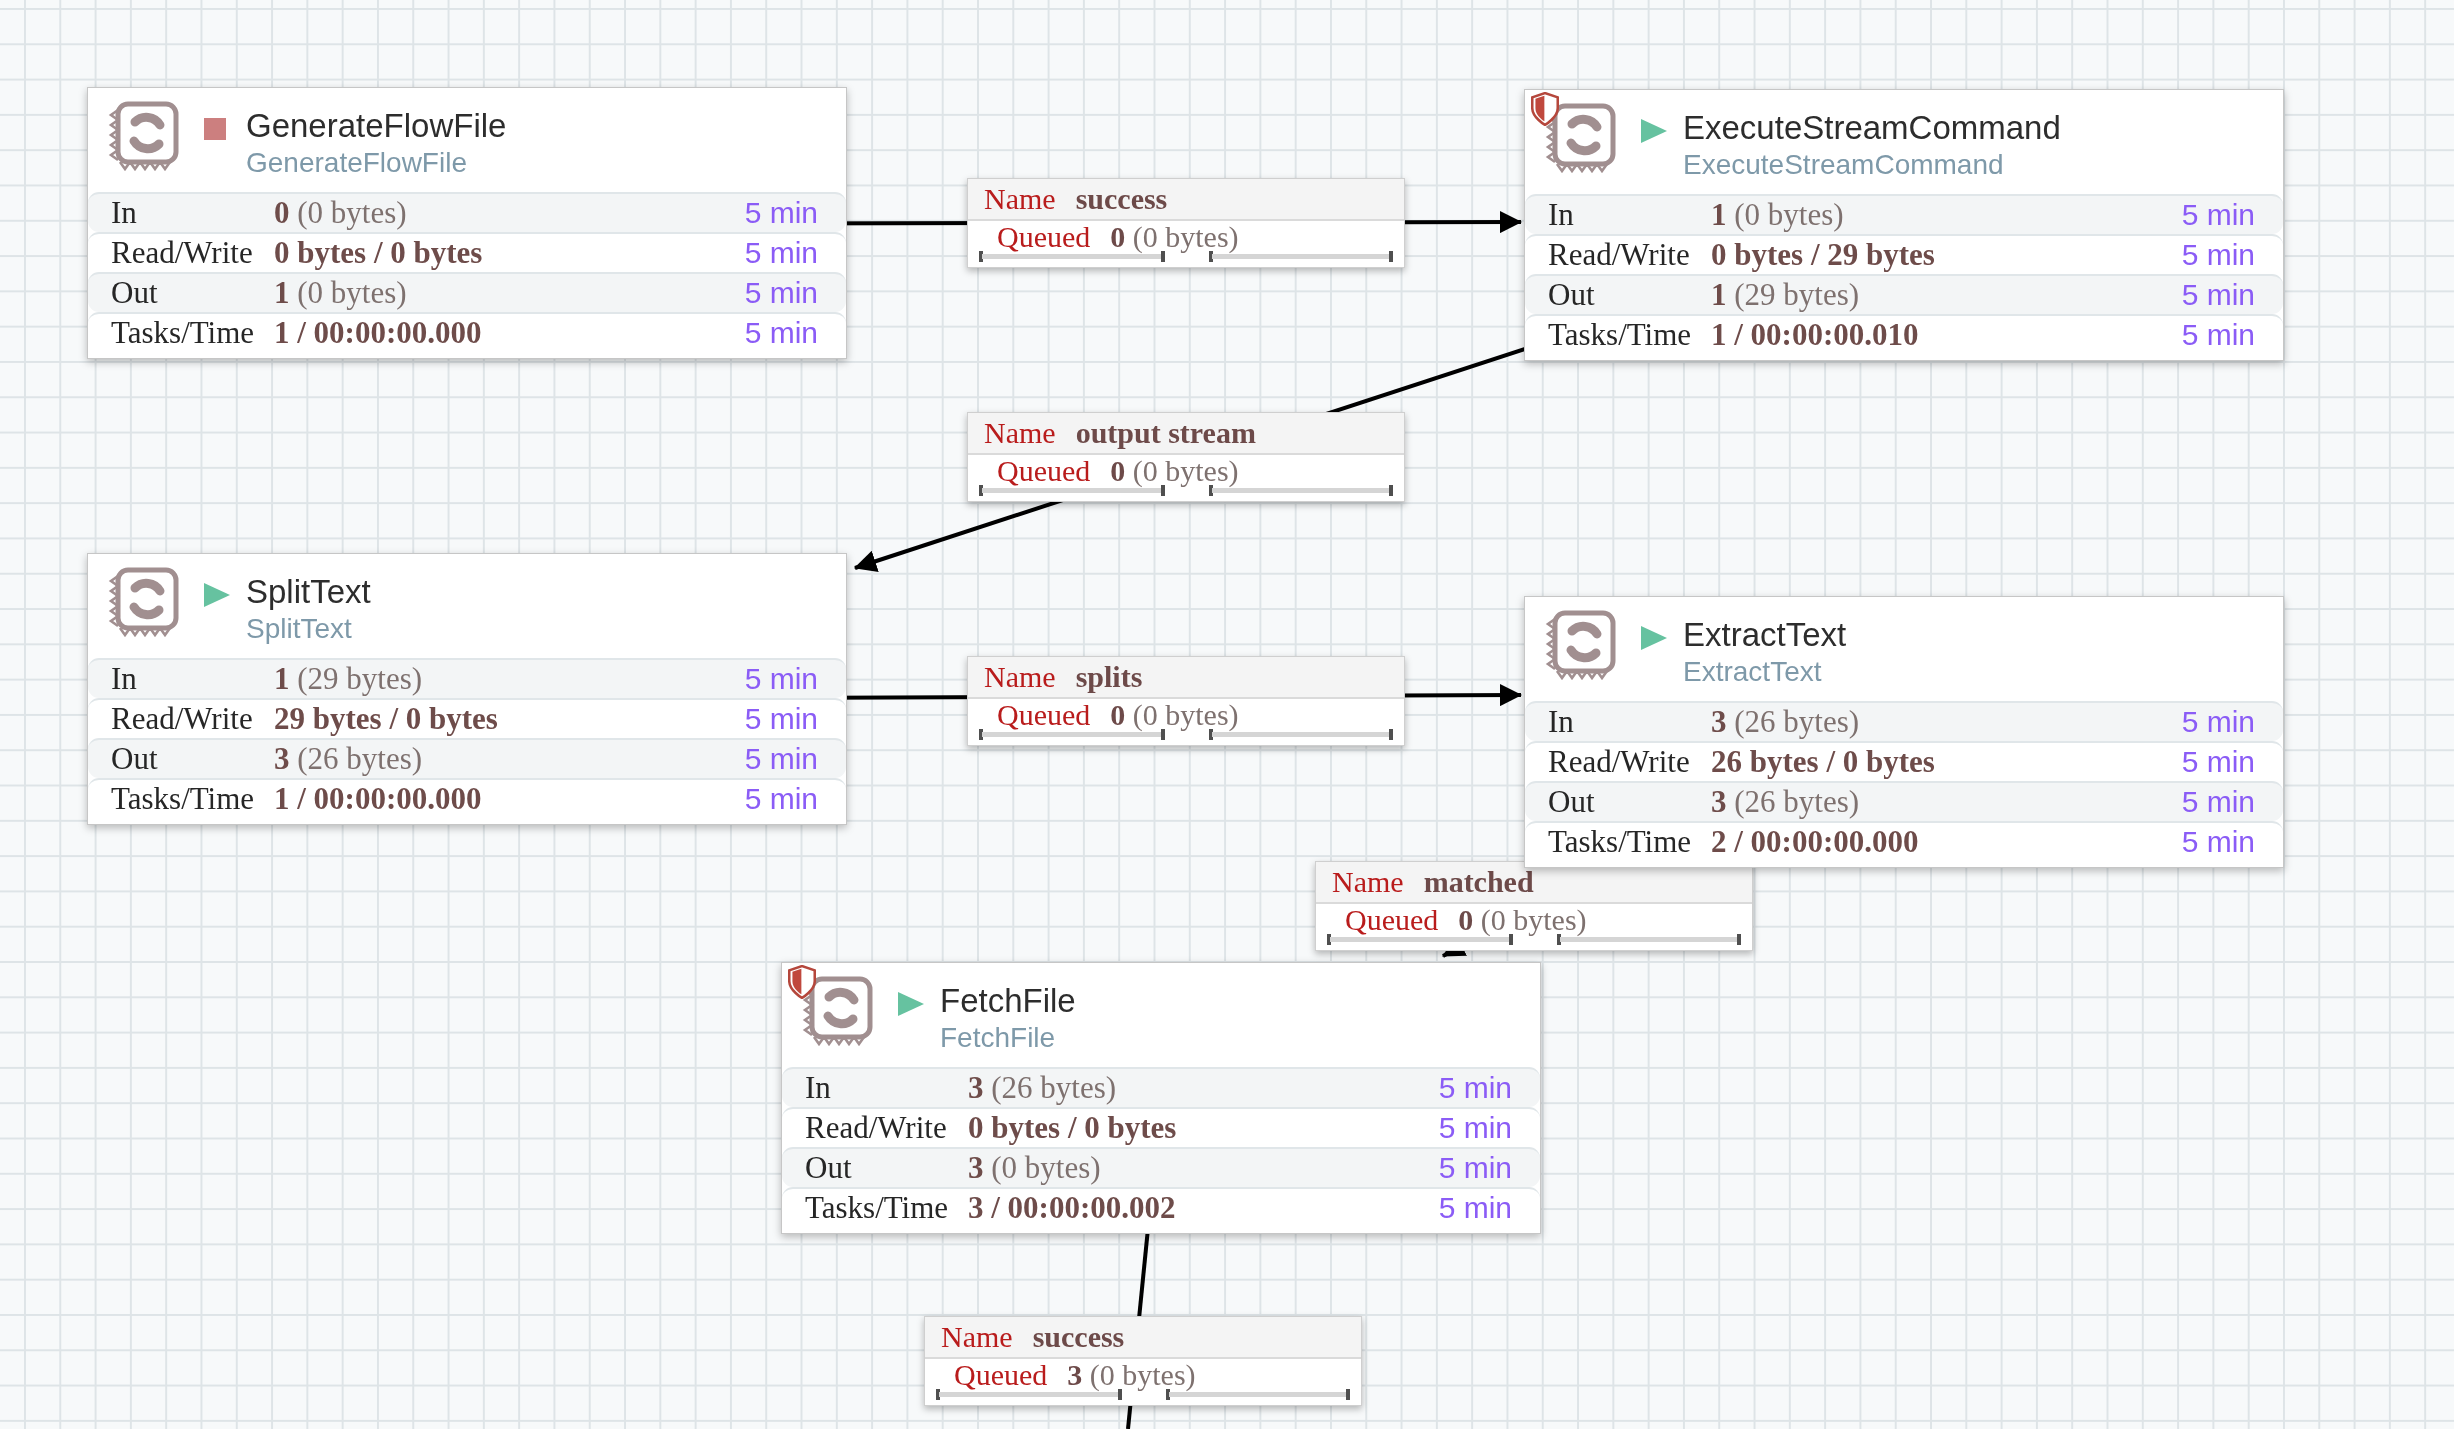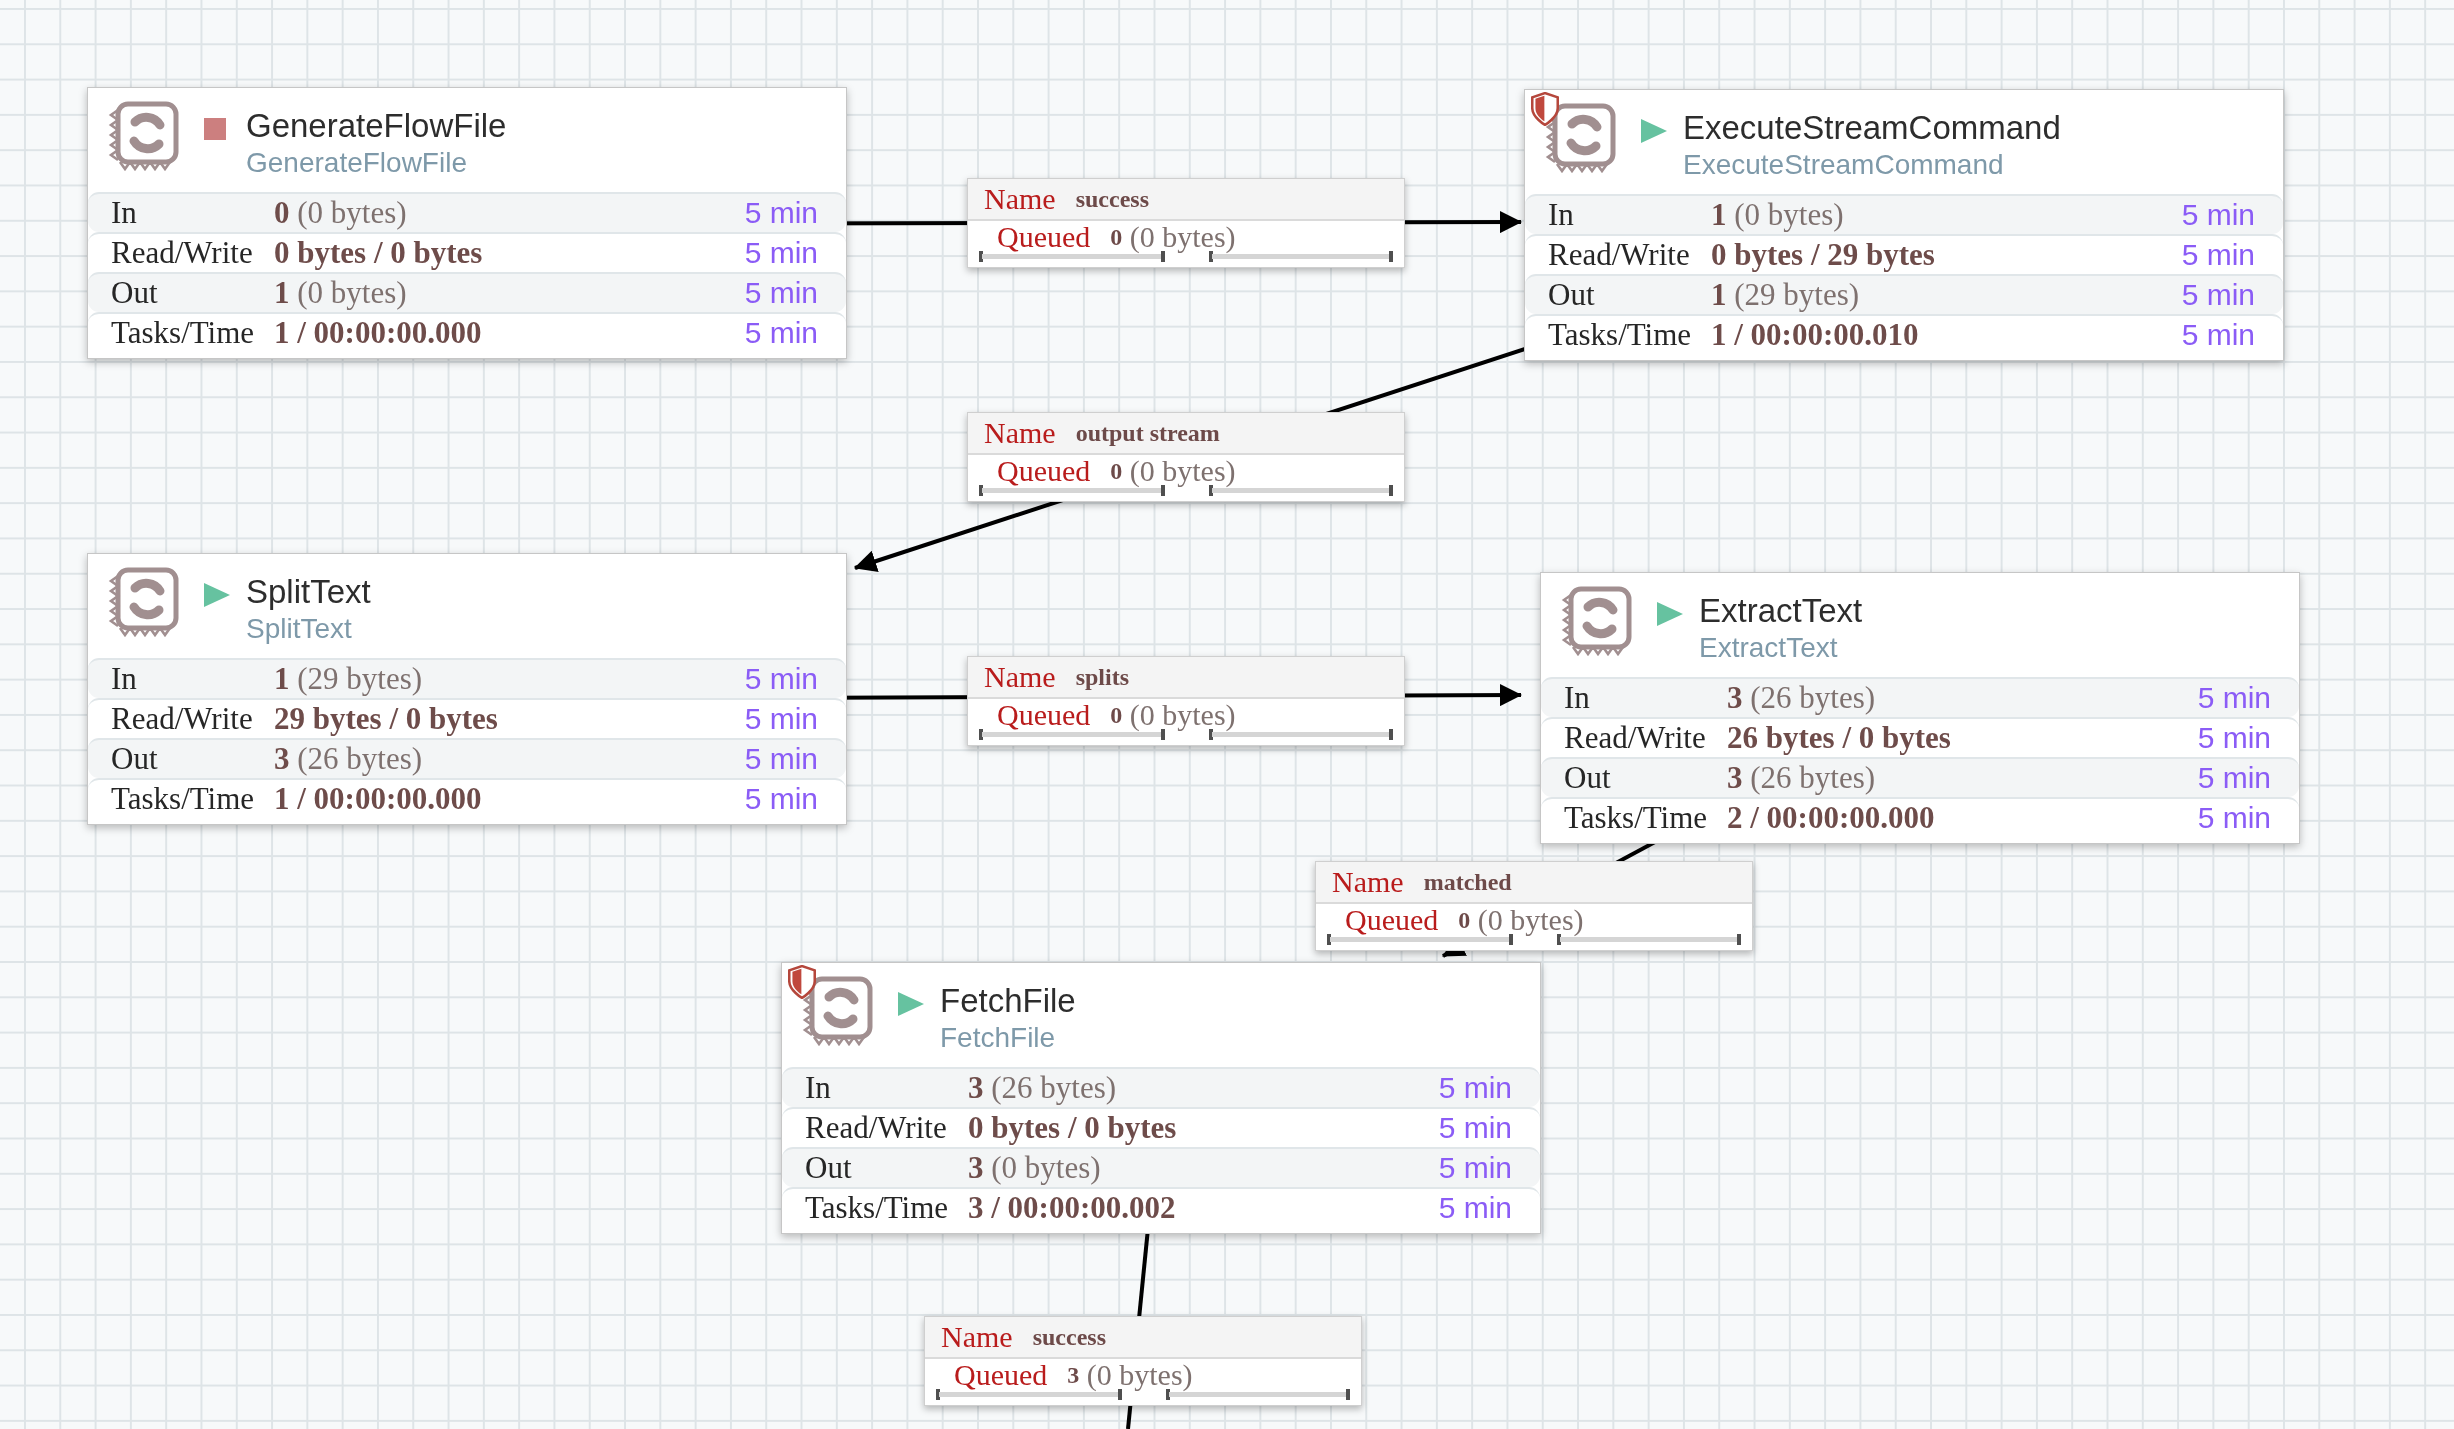--- a/index.html
+++ b/index.html
@@ -23,21 +23,21 @@
     font-family:"Liberation Serif",serif;
   }
   .conn-label .hdr{
     height:42px;background:#f4f4f4;border-bottom:2px solid #dadada;
     display:flex;align-items:center;padding:0 16px;box-sizing:border-box;
   }
   .conn-label .row2{
     height:32px;display:flex;align-items:center;padding:0 29px;box-sizing:border-box;
   }
   .lab-key{font-size:30px;color:#b91c1c;}
-  .lab-val{font-size:24px;font-weight:700;color:#6d4a49;margin-left:20px;}
+  .lab-val{font-size:30px;font-weight:700;color:#6d4a49;margin-left:20px;}
   .lab-rest{font-size:30px;font-weight:400;color:#7e716f;white-space:pre;}
   .qbars{position:absolute;left:0;right:0;top:72px;height:12px;}
   .qbar{position:absolute;height:12px;}
   .qbar .track{position:absolute;left:3px;right:3px;top:3px;height:5px;background:#d5d5d5;}
   .qbar .tick{position:absolute;top:0;width:4px;height:11px;background:#4f4f4f;}
   .qbar .tick.l{left:0;} .qbar .tick.r{right:0;}
   .qbar.b1{left:11px;width:186px;} .qbar.b2{left:241px;width:184px;}
 
   
   .processor{
@@ -333,21 +333,21 @@
   </div>
 
   <div class="stat-row even">
     <span class="stat-label">Tasks/Time</span>
     <span class="stat-value"><b class="stat-bold">1 / 00:00:00.000</b><span class="stat-rest"></span></span>
     <span class="stat-window">5 min</span>
   </div>
 </div>
   </div>
 
-  <div class="processor" style="left: 1524px; top: 572px; margin-left: 16px;">
+  <div class="processor" style="left: 1524px; top: 596px;">
     <div class="proc-header">
 
       <svg class="stamp" width="76" height="76" viewBox="0 0 76 76">
         <rect x="14" y="4" width="58" height="58" rx="10" fill="#ffffff" stroke="#a18f90" stroke-width="5"></rect>
         <path d="M14 10 l-7 5 7 5 -7 5 7 5 -7 5 7 5 -7 5 7 5 -7 5 7 5" fill="none" stroke="#a18f90" stroke-width="2.6"></path>
         <path d="M16 62 l5 7 5 -7 5 7 5 -7 5 7 5 -7 5 7 5 -7 5 7 5 -7" fill="none" stroke="#a18f90" stroke-width="2.6"></path>
         <path d="M31 22 a16 16 0 0 1 25 3" fill="none" stroke="#a18f90" stroke-width="9" stroke-linecap="round"></path>
         <path d="M55 44 a16 16 0 0 1 -25 -3" fill="none" stroke="#a18f90" stroke-width="9" stroke-linecap="round"></path>
       </svg>
       <div class="run-state">

